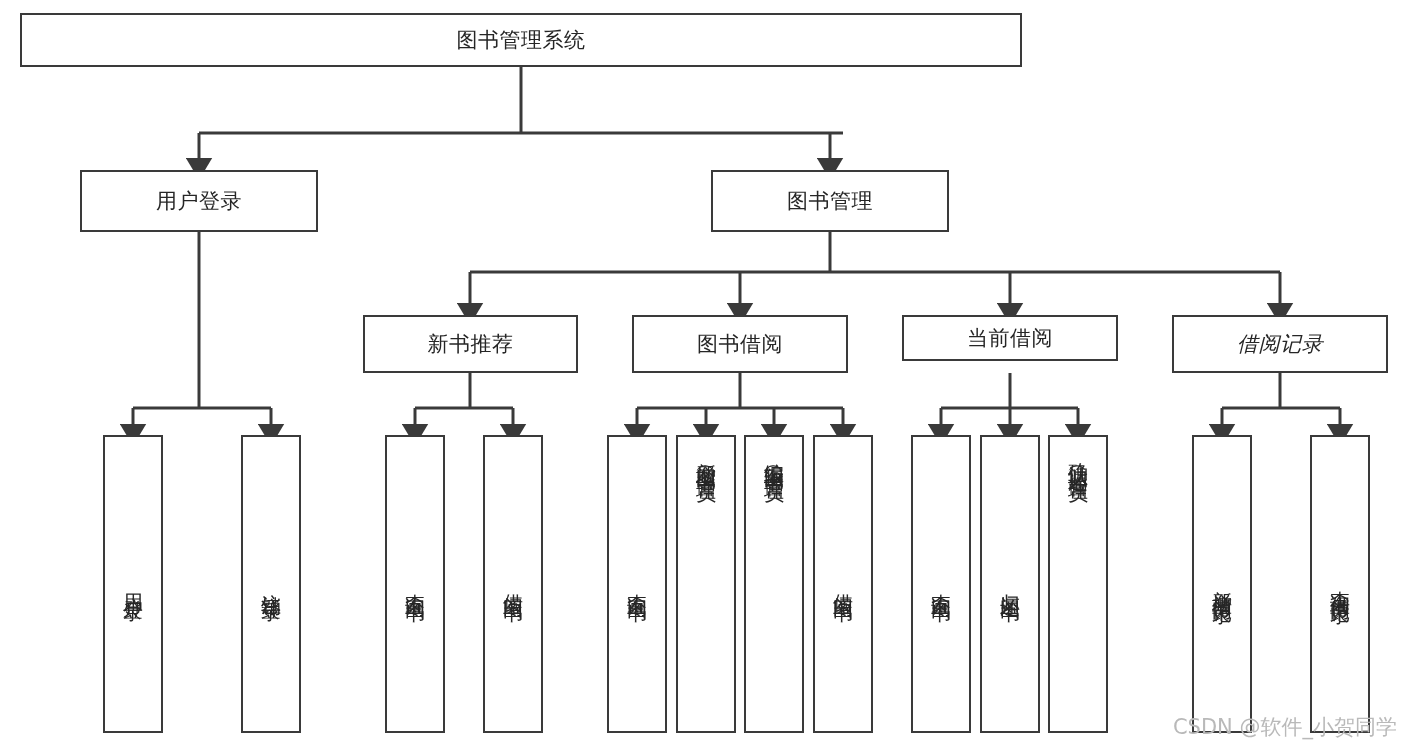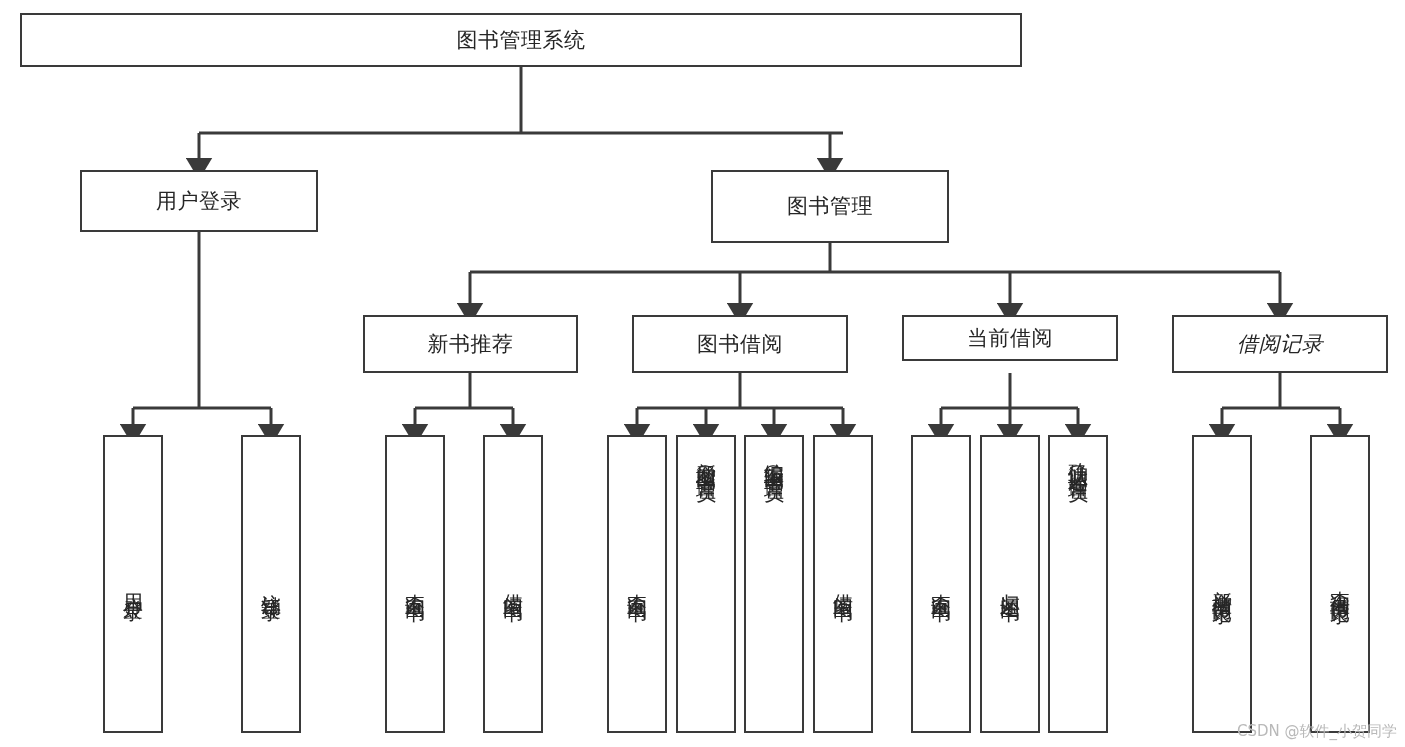--- a/index.html
+++ b/index.html
@@ -60,21 +60,21 @@
     max-height: 100%;
   }
   .node.vertical.centered {
     align-items: center;
     padding-top: 0;
   }
   #watermark {
     position: absolute;
     right: 8px;
     bottom: 6px;
-    font-size: 15px;
+    font-size: 21px;
     color: #b9b9b9;
     z-index: 5;
     white-space: nowrap;
     font-family: "DejaVu Sans", sans-serif;
   }
 </style>
 </head>
 <body>
 
 <div id="diagram-root">
@@ -130,21 +130,21 @@
   </svg>
 
   <div class="node horizontal" style="left:20px; top:13px; width:1002px; height:54px;">
     <span class="node-label">图书管理系统</span>
   </div>
 
   <div class="node horizontal" style="left:80px; top:170px; width:238px; height:62px;">
     <span class="node-label">用户登录</span>
   </div>
 
-  <div class="node horizontal" style="left:711px; top:170px; width:238px; height:73px;">
+  <div class="node horizontal" style="left:711px; top:170px; width:238px; height:62px;">
     <span class="node-label">图书管理</span>
   </div>
 
   <div class="node horizontal" style="left:632px; top:315px; width:216px; height:58px;">
     <span class="node-label">图书借阅</span>
   </div>
 
   <div class="node horizontal" style="left:363px; top:315px; width:215px; height:58px;">
     <span class="node-label">新书推荐</span>
   </div>

